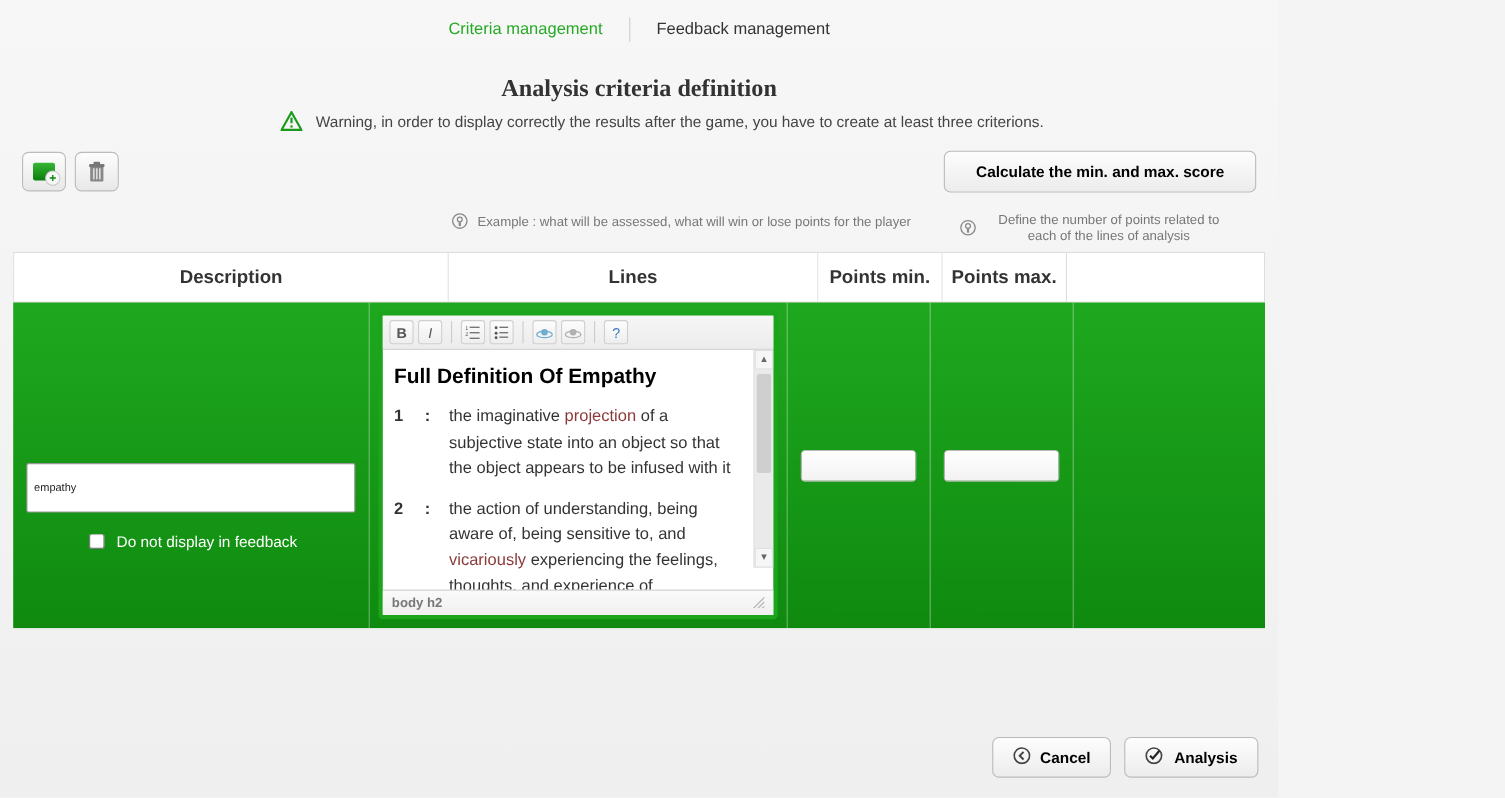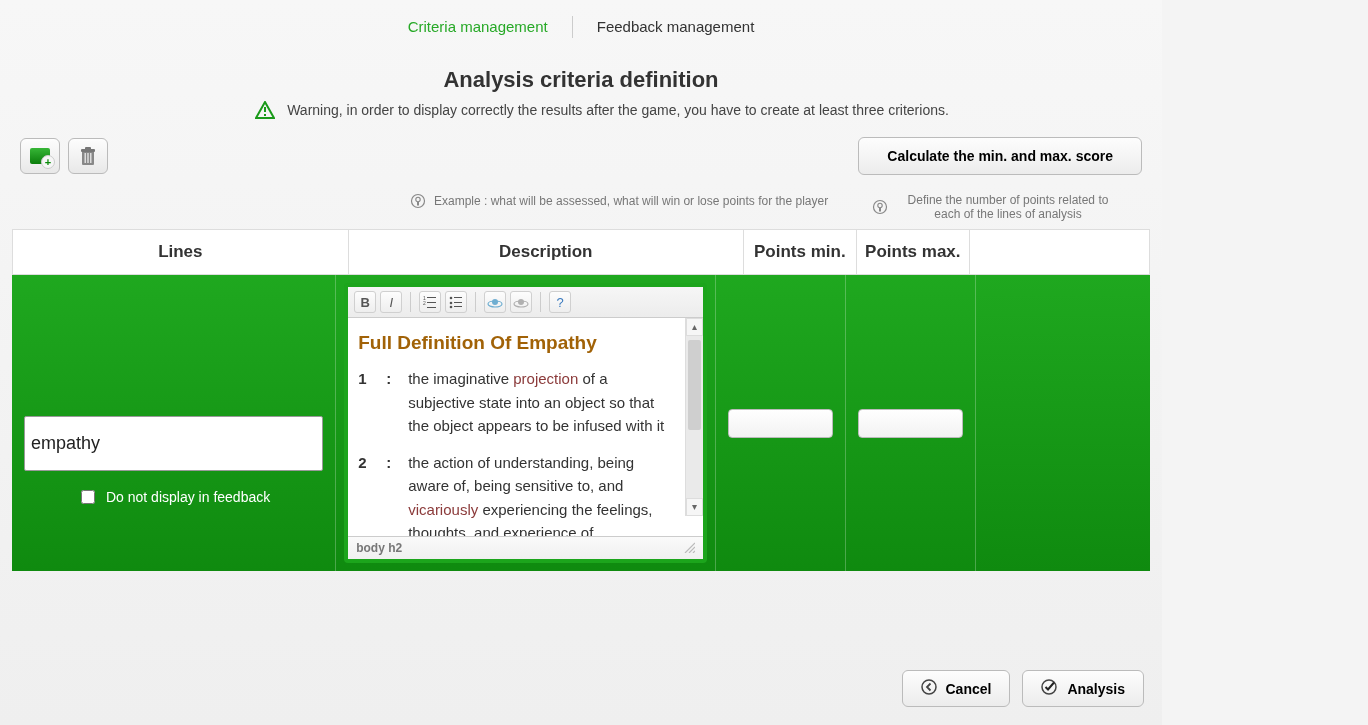--- a/index.html
+++ b/index.html
@@ -31,20 +31,21 @@
   .top-tabs .tab.active { color: #27a927; }
   .top-tabs .divider {
     width:1px; height:22px; background:#ccc;
   }
   .page-title {
     text-align:center;
     font-size: 22px;
     font-weight:bold;
     color:#333;
     margin: 18px 0 8px;
+    font-family: Liberation Serif, serif;
   }
   .warning-row {
     display:flex;
     align-items:center;
     justify-content:center;
     gap:12px;
     color:#444;
     font-size:14px;
     margin-bottom:18px;
     padding-left:42px;
@@ -146,21 +147,21 @@
     flex-direction:column;
     justify-content:center;
     height:100%;
     gap:16px;
   }
   .line-input {
     width:100%;
     padding:16px 6px;
     border:1px solid #999;
     border-radius:2px;
-    font-size:18px;
+    font-size:10px;
     color:#222;
     background:#fff;
   }
   .check-row {
     display:flex;align-items:center;gap:8px;
     color:#fff;font-size:14px;
     justify-content:center;
   }
   .check-row input{width:14px;height:14px;}
   
@@ -192,21 +193,21 @@
   .editor-body{
     flex:1;
     padding:10px 28px 10px 10px;
     overflow:hidden;
     font-size:15px;color:#333;
     position:relative;
     line-height:1.55;
   }
   .editor-body h2{
     margin:0 0 10px 0;
-    color:#a16207;
+    color:#000000;
     font-size:19px;
     font-weight:bold;
   }
   .def-row{display:flex;gap:12px;margin-bottom:14px;}
   .def-num{font-weight:bold;width:16px;}
   .def-colon{width:10px;font-weight:bold;}
   .def-text{flex:1;}
   .linkword{color:#8b3a3a;}
   .editor-scroll{
     position:absolute;right:0;top:0;bottom:20px;width:18px;
@@ -308,22 +309,22 @@
             <circle cx="8" cy="8" r="6.5" fill="none" stroke="#888" stroke-width="1.2"></circle>
             <circle cx="8" cy="6.5" r="2.2" fill="none" stroke="#888" stroke-width="1.1"></circle>
             <rect x="7" y="9" width="2" height="3.5" fill="#888"></rect>
           </svg>
     </span>
     <span>Define the number of points related to each of the lines of analysis</span>
   </div>
 </div>
 
 <div class="grid-header">
+  <div class="hcell colw-desc">Description</div>
   <div class="hcell colw-lines">Lines</div>
-  <div class="hcell colw-desc">Description</div>
   <div class="hcell colw-pmin">Points min.</div>
   <div class="hcell colw-pmax">Points max.</div>
   <div class="hcell colw-rest"></div>
 </div>
 
 <div class="grid-body">
   <div class="bcell colw-lines">
     <div class="lines-inner">
       <div style="height:60px;"></div>
       <input class="line-input" value="empathy" style="">

